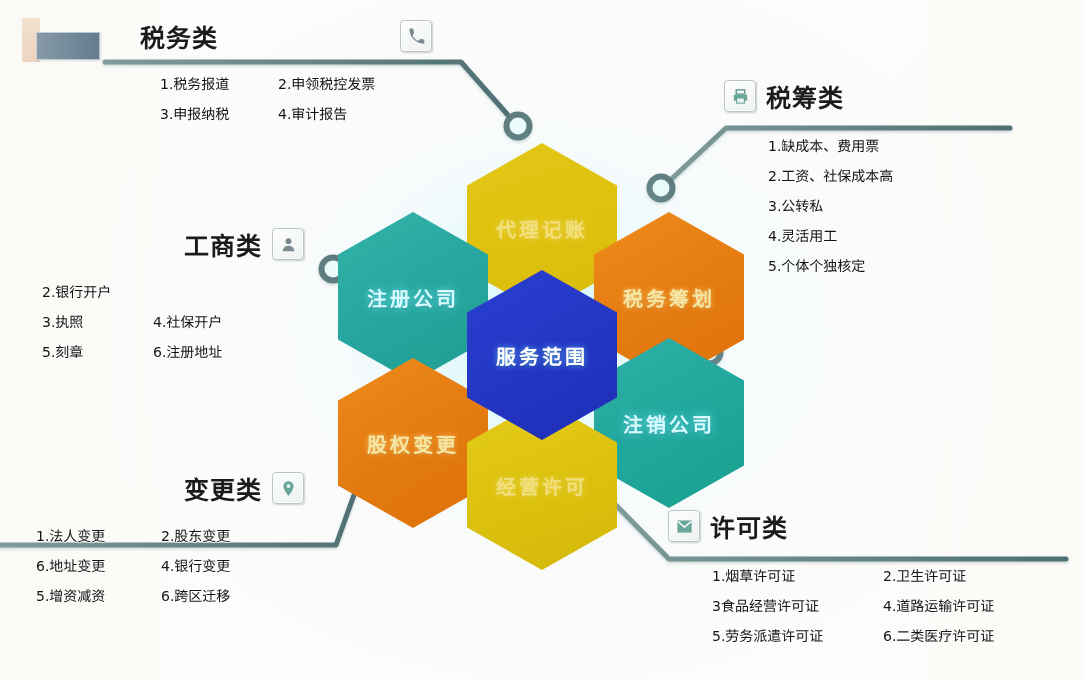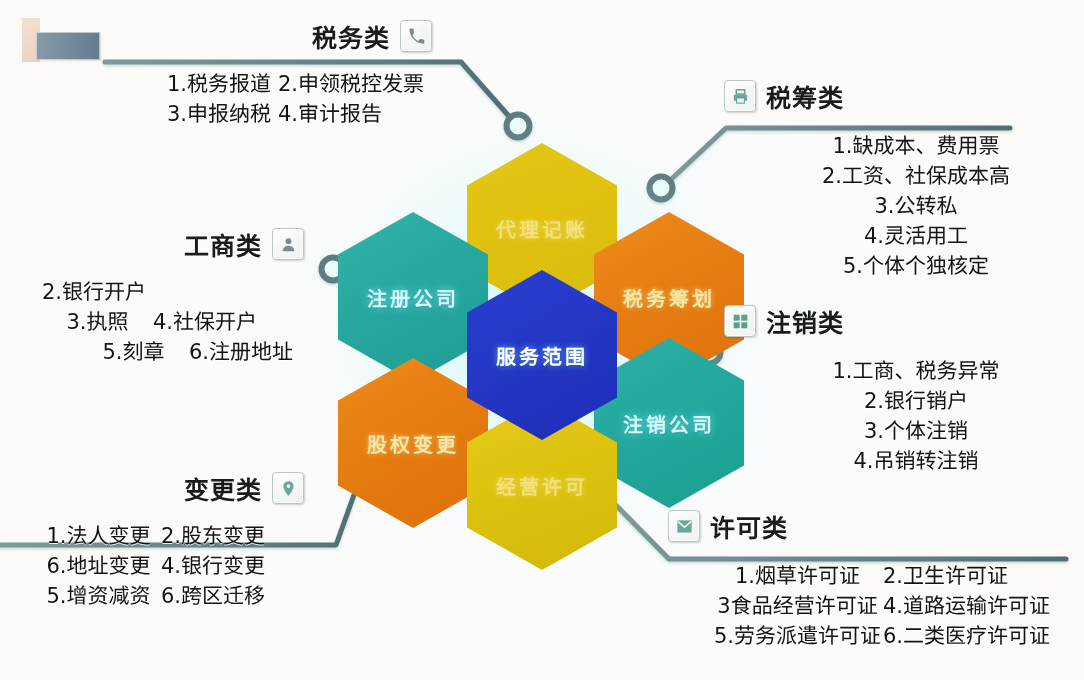--- a/index.html
+++ b/index.html
@@ -42,24 +42,23 @@
     text-shadow:0 1px 1px rgba(255,255,255,.9);
   }
   .cat-icon{
     width:30px;height:30px;border:1px solid #b9c6c6;border-radius:4px;
     background:linear-gradient(145deg,#fdfdfd,#eef2f1);
     box-shadow:1px 1px 2px rgba(0,0,0,.18), inset 0 0 0 1px rgba(255,255,255,.7);
     display:flex;align-items:center;justify-content:center;flex:none;
   }
   .cat-items{
     margin-top:9px;
-    font-size:21px;line-height:30px;color:#131313;font-weight:500;
+    font-size:14px;line-height:30px;color:#131313;font-weight:500;
     font-family:"DejaVu Sans","Liberation Sans",sans-serif;
     text-shadow:0 1px 0 rgba(255,255,255,.85);
-    text-align:center;
   }
   .cat-items .row{display:flex;}
   .cat-items .cell{flex:none;}
 
   
   .hex{
     position:absolute;width:150px;height:170px;
     display:flex;align-items:center;justify-content:center;
     clip-path:polygon(50% 0%,100% 25%,100% 75%,50% 100%,0% 75%,0% 25%);
     -webkit-clip-path:polygon(50% 0%,100% 25%,100% 75%,50% 100%,0% 75%,0% 25%);
@@ -160,21 +159,21 @@
       <span class="t-cyan">注销公司</span>
     </div>
 
     <div class="hex hx-yellow2" style="left:467px;top:400px;">
       <span class="t-dim">经营许可</span>
     </div>
 
   </div>
 
   <div class="cat content" style="left:140px;top:18px;width:420px;">
-    <div class="cat-head right-align" style="padding-right:128px;">
+    <div class="cat-head right-align" style="padding-right:128px;justify-content:space-between;">
       <span class="cat-title">税务类</span>
       <span class="cat-icon">
         <svg width="17" height="17" viewBox="0 0 24 24" fill="#7b8a8f">
           <path d="M6.6 10.8c1.7 3.3 4.3 5.9 7.6 7.6l2.5-2.5c.3-.3.8-.4 1.2-.3 1.3.4 2.6.7 4 .7.6 0 1.1.5 1.1 1.1V21c0 .6-.5 1.1-1.1 1.1C11.3 22.1 2 12.8 2 1.9 2 1.3 2.5.8 3.1.8h3.6c.6 0 1.1.5 1.1 1.1 0 1.4.2 2.7.7 4 .1.4 0 .9-.3 1.2L6.6 10.8z"></path>
         </svg>
       </span>
     </div>
     <div class="cat-items" style="padding-left:20px;padding-top:6px;">
       <div class="row">
         <span class="cell" style="width:118px;">1.税务报道</span>
@@ -199,21 +198,21 @@
     </div>
     <div class="cat-items" style="padding-left:22px;padding-top:6px;">
       <div class="row">
         <span class="cell">2.银行开户</span>
       </div>
       <div class="row">
         <span class="cell" style="width:111px;">3.执照</span>
         <span class="cell">4.社保开户</span>
       </div>
       <div class="row">
-        <span class="cell" style="width:111px;margin-left:36px;">5.刻章</span>
+        <span class="cell" style="width:111px;">5.刻章</span>
         <span class="cell">6.注册地址</span>
       </div>
     </div>
   </div>
 
   <div class="cat content" style="left:18px;top:470px;width:300px;">
     <div class="cat-head right-align" style="padding-right:14px;">
       <span class="cat-title">变更类</span>
       <span class="cat-icon">
         <svg width="17" height="17" viewBox="0 0 24 24" fill="#6aa79b">
@@ -251,39 +250,20 @@
     </div>
     <div class="cat-items" style="padding-left:44px;padding-top:8px;">
       <div>1.缺成本、费用票</div>
       <div>2.工资、社保成本高</div>
       <div>3.公转私</div>
       <div>4.灵活用工</div>
       <div>5.个体个独核定</div>
     </div>
   </div>
 
-  <div class="cat content" style="left:724px;top:303px;width:340px;">
-    <div class="cat-head">
-      <span class="cat-icon">
-        <svg width="17" height="17" viewBox="0 0 24 24" fill="#5f9e8e">
-          <rect x="2.4" y="2.4" width="8.4" height="8.4"></rect>
-          <rect x="13.2" y="2.4" width="8.4" height="8.4"></rect>
-          <rect x="2.4" y="13.2" width="8.4" height="8.4"></rect>
-          <rect x="13.2" y="13.2" width="8.4" height="8.4"></rect>
-        </svg>
-      </span>
-      <span class="cat-title">注销类</span>
-    </div>
-    <div class="cat-items" style="padding-left:44px;padding-top:8px;">
-      <div>1.工商、税务异常</div>
-      <div>2.银行销户</div>
-      <div>3.个体注销</div>
-      <div>4.吊销转注销</div>
-    </div>
-  </div>
 
   <div class="cat content" style="left:668px;top:508px;width:412px;">
     <div class="cat-head">
       <span class="cat-icon">
         <svg width="17" height="17" viewBox="0 0 24 24">
           <rect x="2" y="3.4" width="20" height="17.2" fill="#6aa79b"></rect>
           <path d="M3.4 5.4L12 13l8.6-7.6" fill="none" stroke="#eef6f3" stroke-width="2.2" stroke-linecap="round"></path>
         </svg>
       </span>
       <span class="cat-title">许可类</span>

